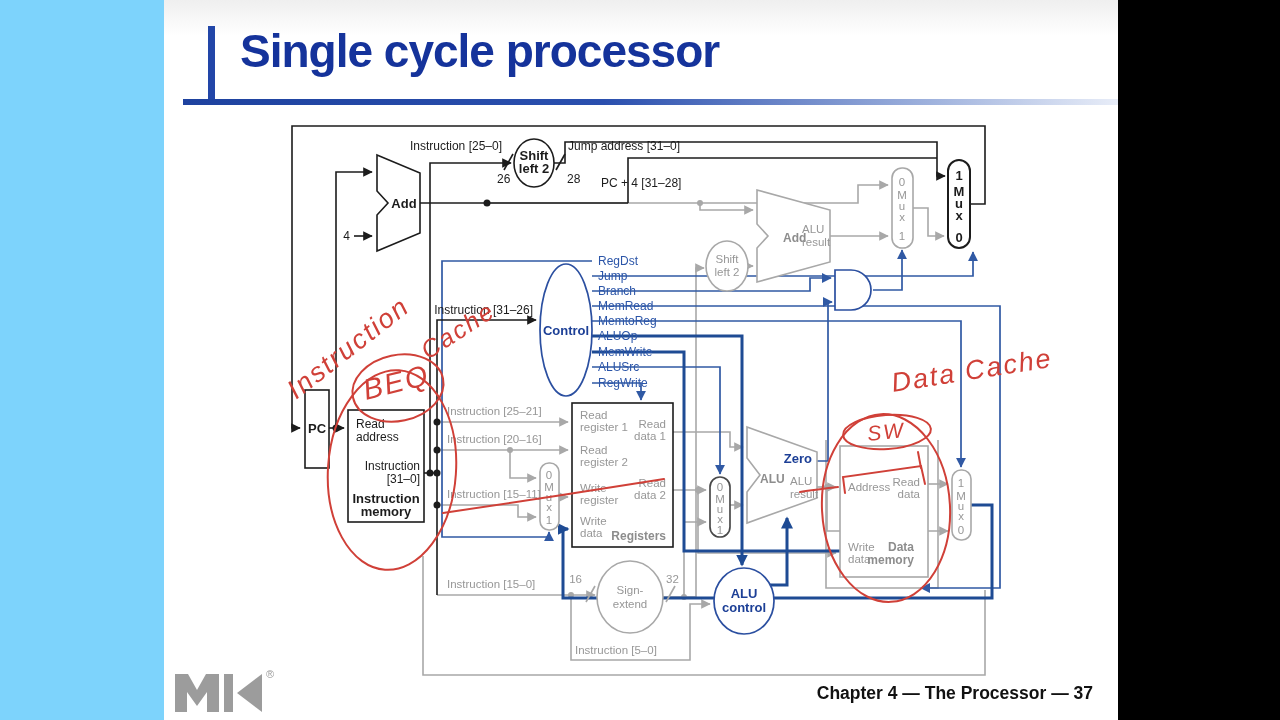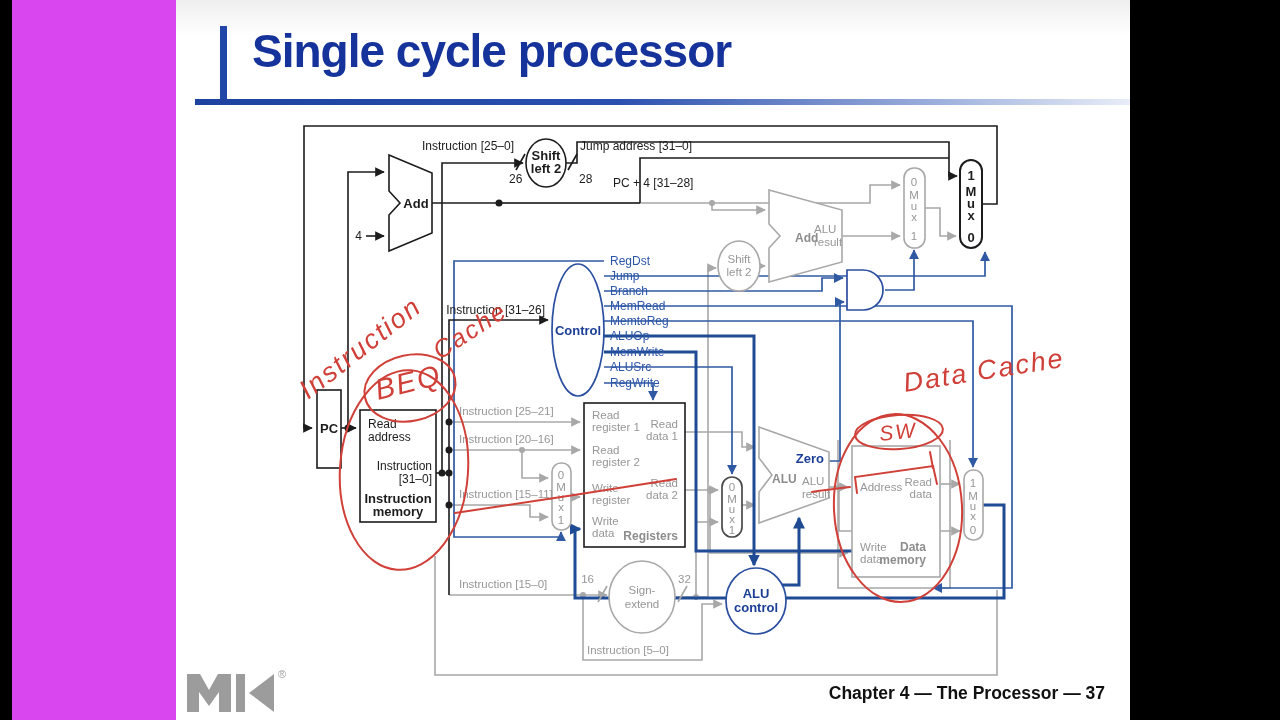--- a/index.html
+++ b/index.html
@@ -1,17 +1,17 @@
 <!DOCTYPE html>
 <html><head>
 <meta charset="utf-8">
 <style>
   html,body{margin:0;padding:0;background:#000;width:1280px;height:720px;overflow:hidden;
     font-family:"Liberation Sans","DejaVu Sans",sans-serif;}
-  #stage{position:absolute;left:12px;top:0;width:1036px;height:720px;background:#d946ef;}
+  #stage{position:absolute;left:0;top:0;width:1036px;height:720px;background:#7dd3fc;}
   #slide{position:absolute;left:164px;top:0;width:954px;height:720px;
     background:linear-gradient(180deg,#efefef 0%,#ffffff 5%,#ffffff 100%);}
   #title-bar{position:absolute;left:208px;top:26px;width:7px;height:74px;background:#2246a8;}
   #page-title{position:absolute;left:240px;top:24px;font-size:46px;font-weight:bold;
     color:#15339b;letter-spacing:-1px;white-space:nowrap;}
   #title-rule{position:absolute;left:183px;top:99px;width:935px;height:6px;
     background:linear-gradient(90deg,#1e429f 0%,#2a4fae 45%,#9fb2dd 80%,#e8edf8 100%);}
   svg{position:absolute;left:0;top:0;}
   text{font-family:"Liberation Sans","DejaVu Sans",sans-serif;}
   .tk{fill:#1c1c1c;font-size:12px;}

